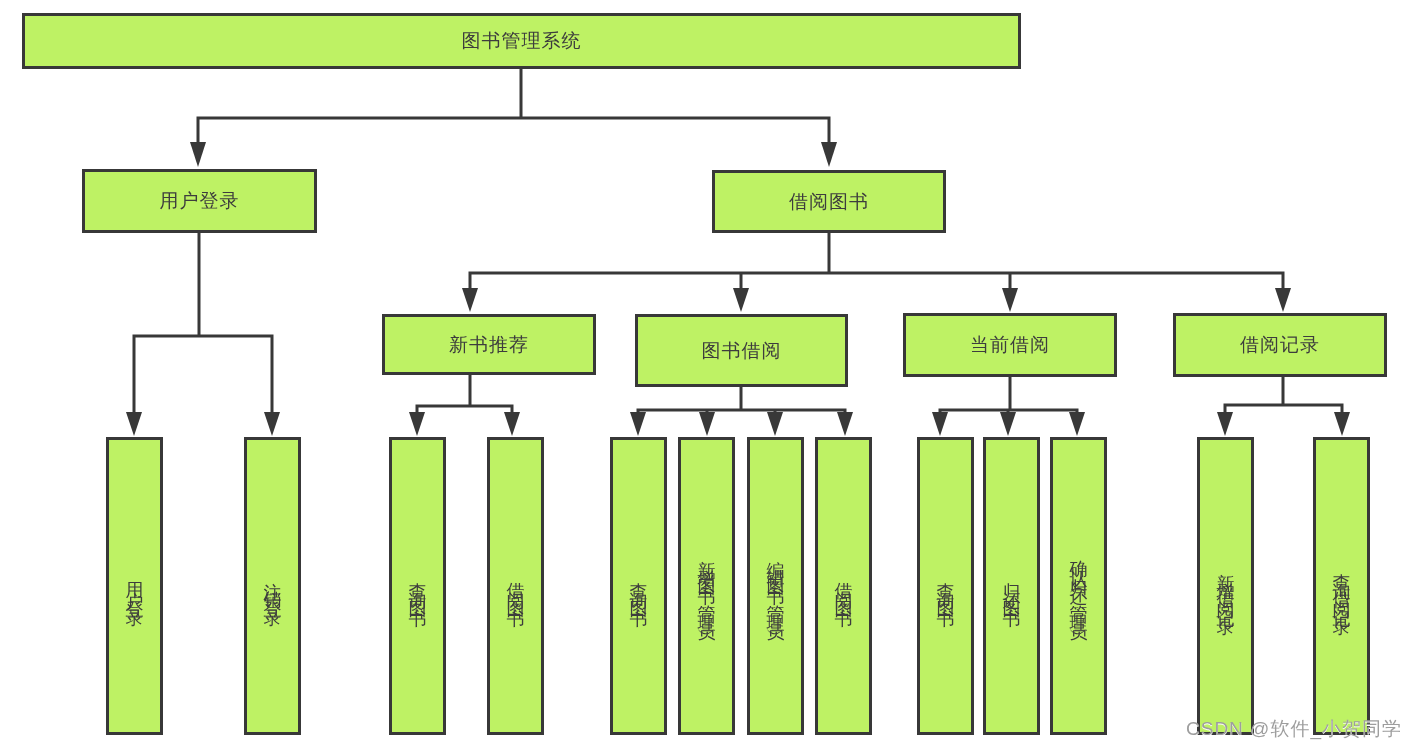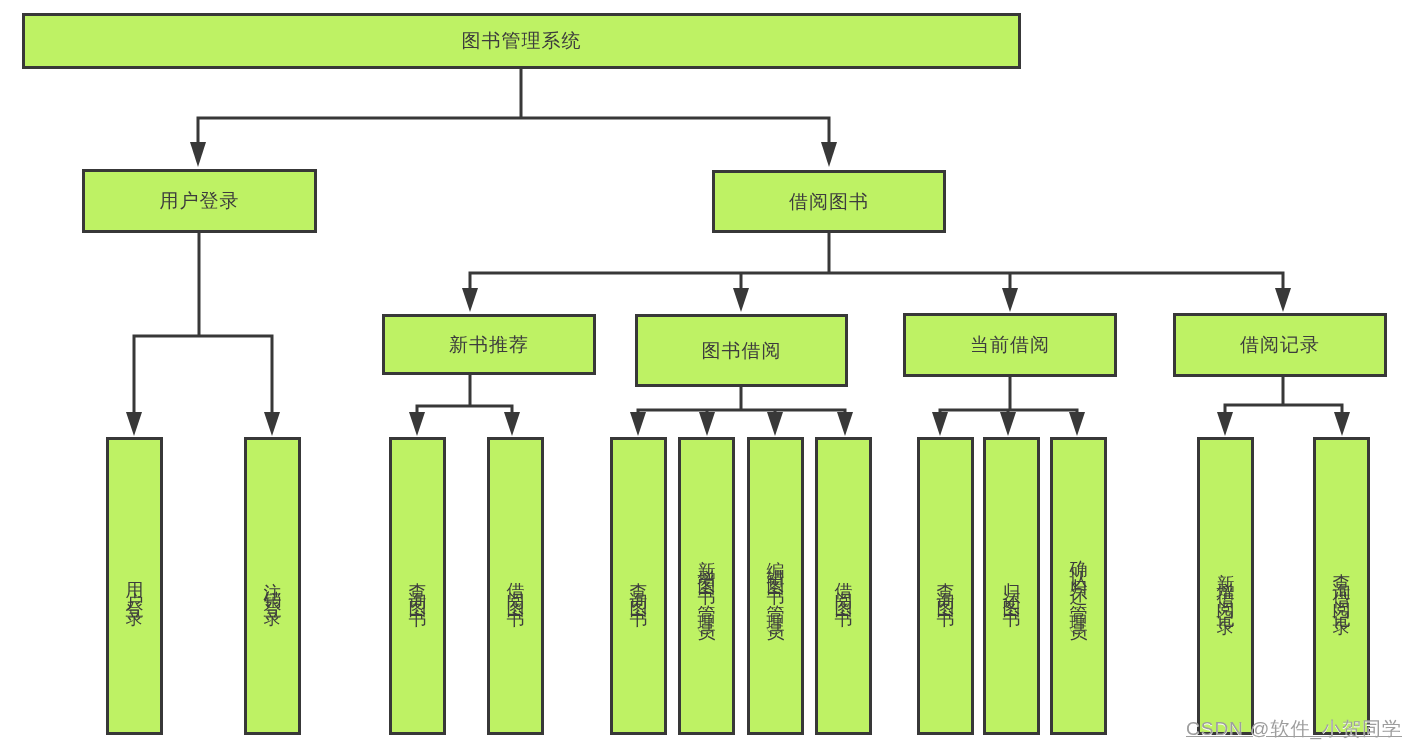--- a/index.html
+++ b/index.html
@@ -41,21 +41,20 @@
   }
   .watermark {
     position: absolute;
     left: 1186px;
     top: 716px;
     font-size: 19px;
     color: #9e9e9e;
     letter-spacing: 1px;
     white-space: nowrap;
     text-shadow: 0 1px 0 #ffffff;
-    text-decoration: underline;
   }
 </style>
 </head>
 <body>
 
 <div class="canvas">
 
   <svg class="connectors" viewBox="0 0 1405 747" xmlns="http://www.w3.org/2000/svg">
     <g stroke="#383838" stroke-width="3" fill="none">
 

